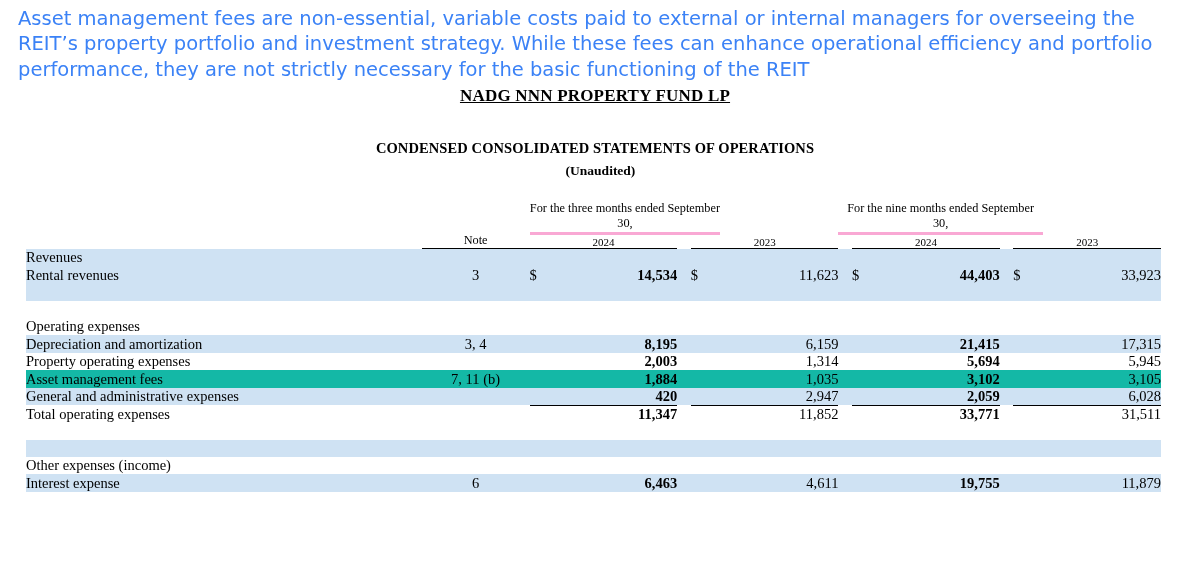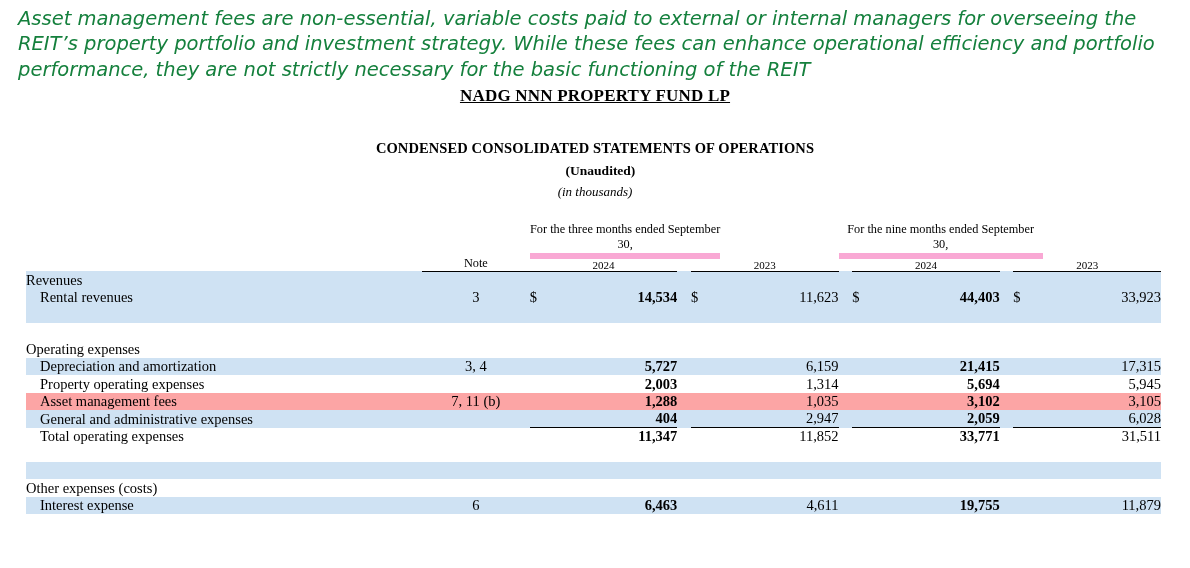--- a/index.html
+++ b/index.html
@@ -6,26 +6,25 @@
   html, body { margin: 0; padding: 0; }
   body {
     width: 1190px;
     height: 568px;
     background: #ffffff;
     font-family: "Liberation Serif", serif;
     overflow: hidden;
   }
   #annotation {
     font-family: "DejaVu Sans", sans-serif;
-    color: #15803d;
+    color: #3b82f6;
     font-size: 19.5px;
     line-height: 1.30;
     padding: 6px 14px 0 18px;
     width: 1175px;
-    font-style: italic;
   }
   #doc {
     position: relative;
     margin-top: 2px;
   }
   .center { text-align: center; }
   .fund-title {
     font-weight: bold;
     font-size: 17px;
     text-decoration: underline;
@@ -65,64 +64,63 @@
   col.c-label  { width: 400px; }
   col.c-note   { width: 110px; }
   col.c-cur    { width: 30px; }
   col.c-num    { width: 120px; }
   col.c-gap    { width: 14px; }
 
   .hdr-group {
     text-align: center;
     font-weight: bold;
     font-size: 12.3px;
-    border-bottom: 6px solid #f9a8d4;
+    border-bottom: 3px solid #f9a8d4;
     padding-bottom: 1px;
     line-height: 1.25;
     margin-left: 36px;
   }
   .hdr-year {
     text-align: center;
     font-weight: bold;
     font-size: 11px;
     border-bottom: 1px solid #000;
     padding-bottom: 2px;
   }
   .hdr-note {
     text-align: center;
     font-size: 12.3px;
     border-bottom: 1px solid #000;
     padding-bottom: 2px;
   }
   tr.row { height: 17.5px; }
   td.label { padding-left: 4px; white-space: nowrap; }
-  td.label.indent { padding-left: 14px; }
+  td.label.indent { }
   td.section { font-weight: bold; padding-left: 4px; }
   td.note { text-align: center; }
   td.cur { text-align: left; font-weight: bold; padding-left: 2px; }
   td.cur.plain { font-weight: normal; }
   td.num { text-align: right; padding-right: 4px; }
   td.num.bold { font-weight: bold; }
   .band-blue td { background: #cfe2f3; }
-  .hl td { background: #fca5a5; }
+  .hl td { background: #14b8a6; }
   tr.spacer-band td { background: #cfe2f3; height: 17px; }
   tr.spacer td { height: 17px; }
   .topline td.num, .topline td.cur { border-top: 1px solid #000; }
 </style>
 </head>
 <body>
 
 <div id="annotation">Asset management fees are non-essential, variable costs paid to external or internal managers for overseeing the REIT’s property portfolio and investment strategy. While these fees can enhance operational efficiency and portfolio performance, they are not strictly necessary for the basic functioning of the REIT</div>
 
 <div id="doc">
 
   <div class="center fund-title">NADG NNN PROPERTY FUND LP</div>
   <div class="center stmt-title">CONDENSED CONSOLIDATED STATEMENTS OF OPERATIONS</div>
   <div class="center unaudited">(Unaudited)</div>
-  <div class="center thousands">(in thousands)</div>
 
   <table class="fin">
     <colgroup>
       <col class="c-label">
         <col class="c-note">
       <col class="c-cur">
         <col class="c-num">
         <col class="c-gap">
       <col class="c-cur">
         <col class="c-num">
@@ -204,21 +202,21 @@
           <td></td>
           <td></td>
           <td></td>
           <td></td>
     </tr>
 
     <tr class="row band-blue">
       <td class="label indent">Depreciation and amortization</td>
       <td class="note">3, 4</td>
       <td></td>
-          <td class="num bold">5,727</td>
+          <td class="num bold">8,195</td>
       <td></td>
       <td></td>
           <td class="num">6,159</td>
       <td></td>
       <td></td>
           <td class="num bold">21,415</td>
       <td></td>
       <td></td>
           <td class="num">17,315</td>
     </tr>
@@ -237,37 +235,37 @@
       <td></td>
       <td></td>
           <td class="num">5,945</td>
     </tr>
 
 
     <tr class="row hl">
       <td class="label indent">Asset management fees</td>
       <td class="note">7, 11 (b)</td>
       <td></td>
-          <td class="num bold">1,288</td>
+          <td class="num bold">1,884</td>
       <td></td>
       <td></td>
           <td class="num">1,035</td>
       <td></td>
       <td></td>
           <td class="num bold">3,102</td>
       <td></td>
       <td></td>
           <td class="num">3,105</td>
     </tr>
 
     <tr class="row band-blue">
       <td class="label indent">General and administrative expenses</td>
       <td class="note"></td>
       <td></td>
-          <td class="num bold">404</td>
+          <td class="num bold">420</td>
       <td></td>
       <td></td>
           <td class="num">2,947</td>
       <td></td>
       <td></td>
           <td class="num bold">2,059</td>
       <td></td>
       <td></td>
           <td class="num">6,028</td>
     </tr>
@@ -289,21 +287,21 @@
     </tr>
 
     <tr class="spacer">
       <td colspan="13"></td>
     </tr>
     <tr class="spacer-band">
       <td colspan="13"></td>
     </tr>
 
     <tr class="row">
-      <td class="section">Other expenses (costs)</td>
+      <td class="section">Other expenses (income)</td>
       <td></td>
           <td></td>
           <td></td>
           <td></td>
           <td></td>
           <td></td>
           <td></td>
           <td></td>
           <td></td>
           <td></td>

